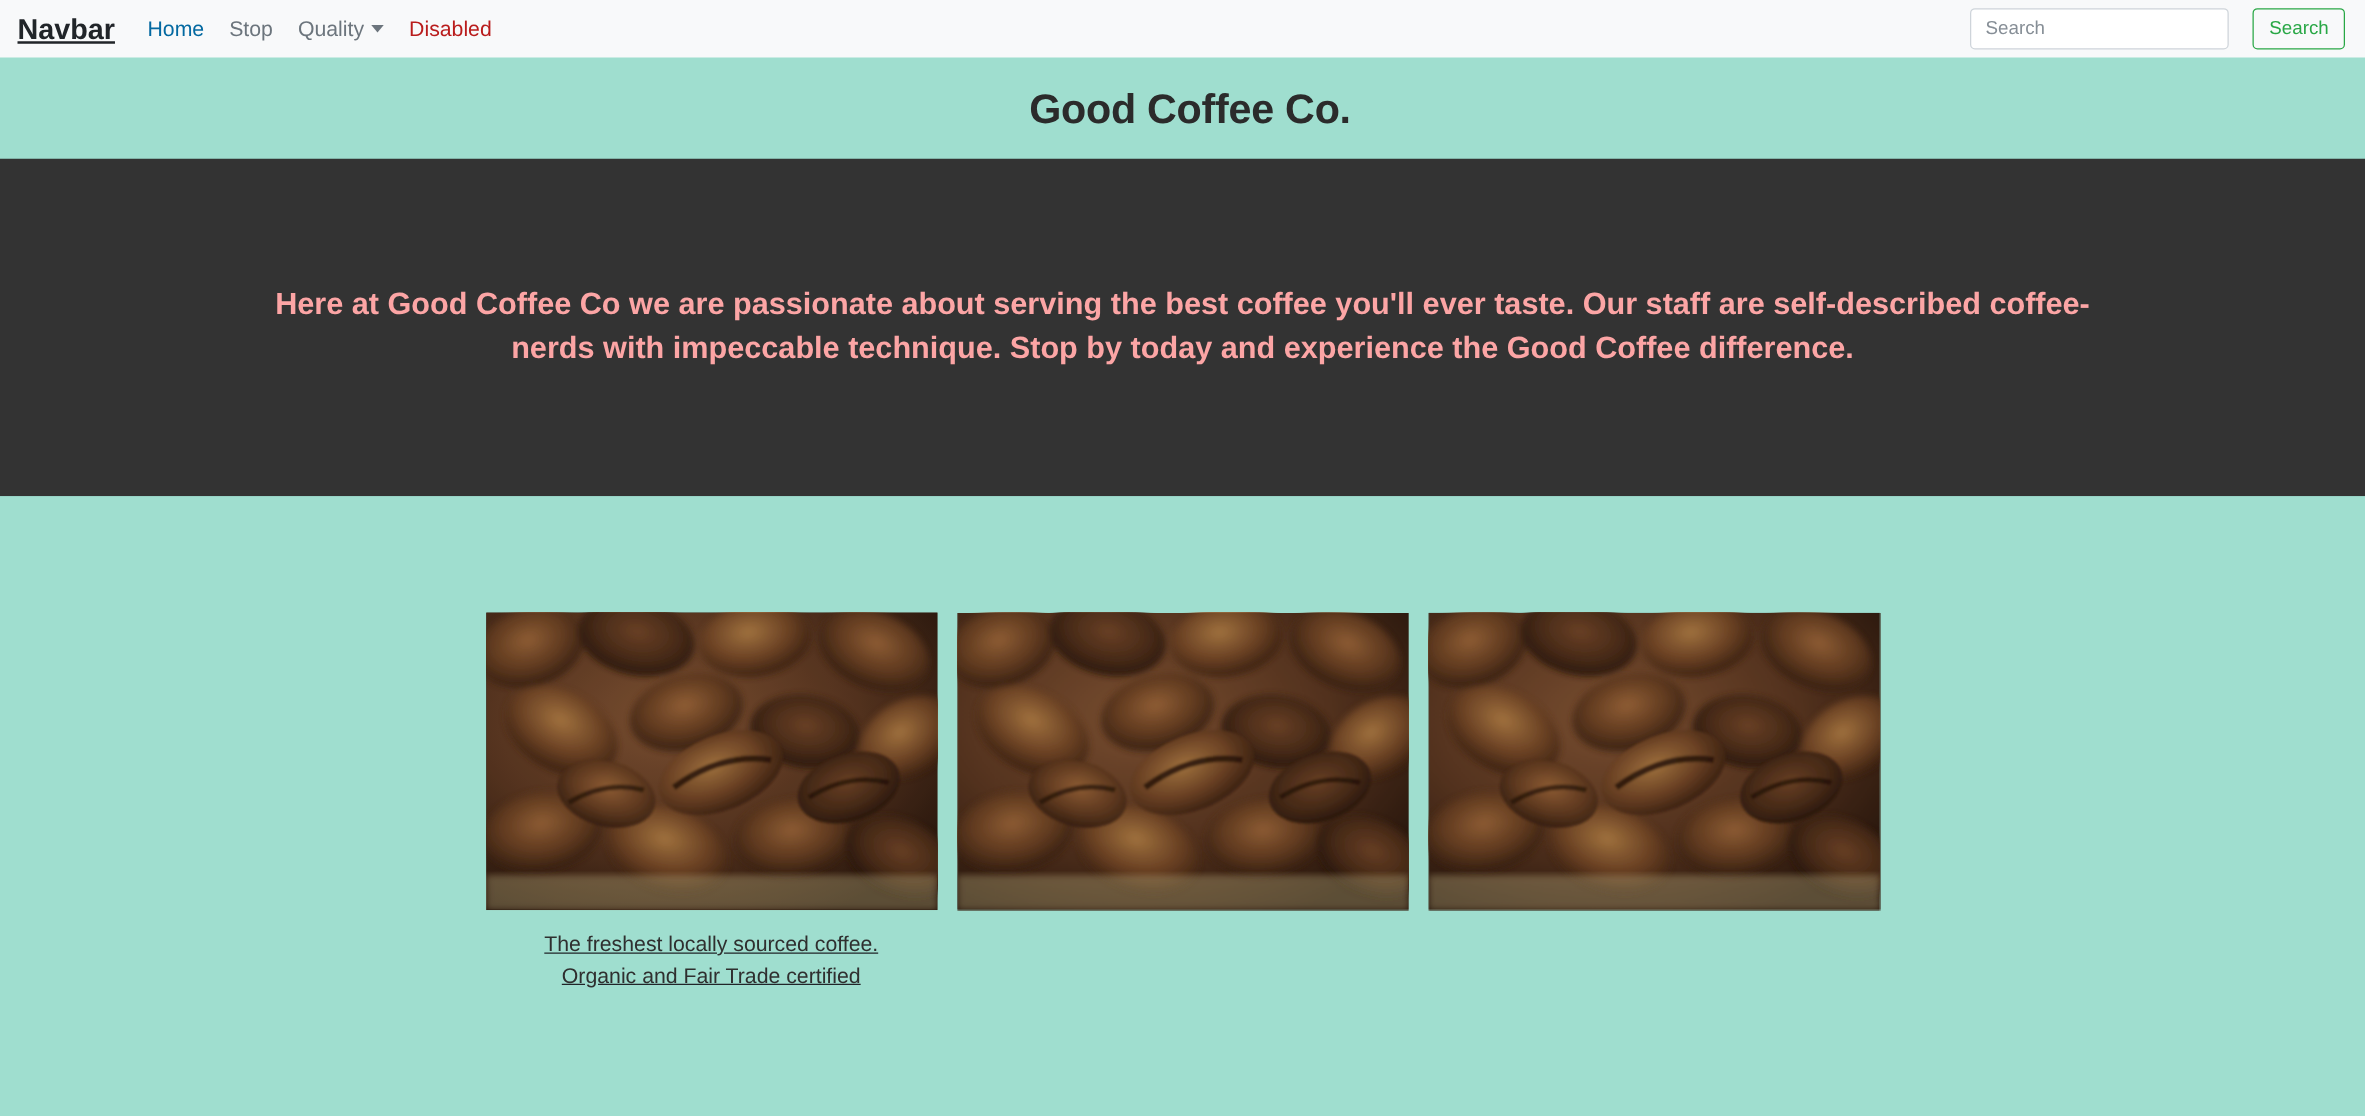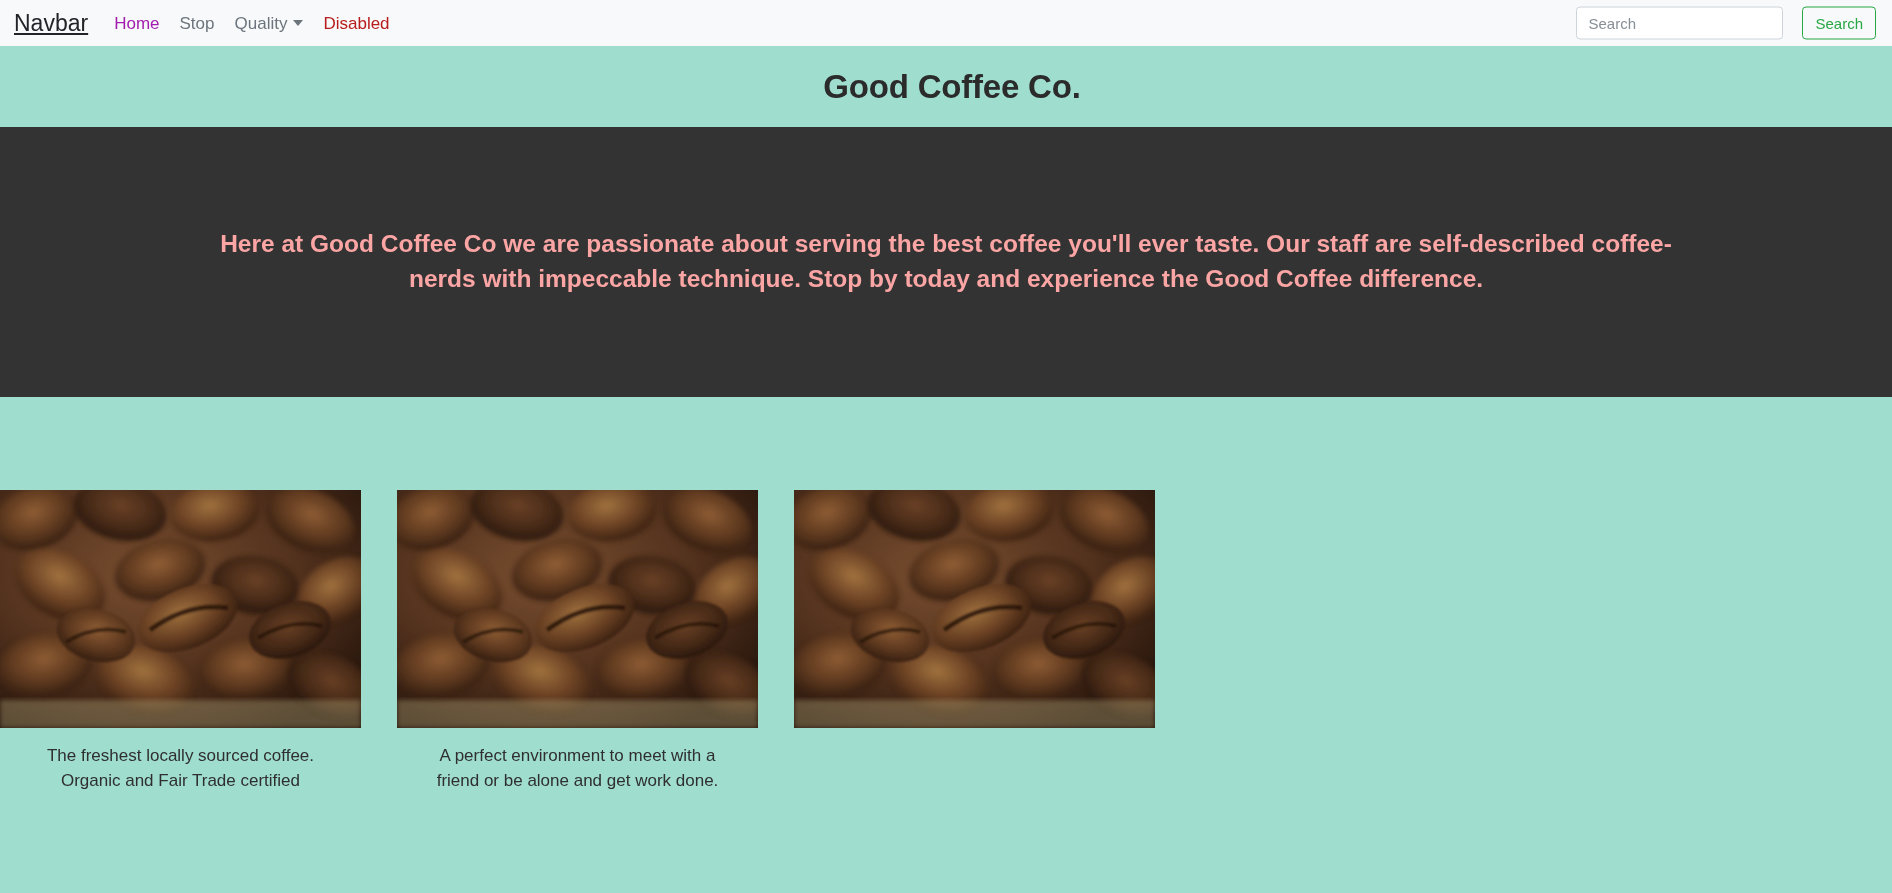--- a/index.html
+++ b/index.html
@@ -27,21 +27,21 @@
     padding: 0 16px 0 14px;
     position: relative;
   }
 
   .navbar-brand {
     font-size: 23px;
     color: #212529;
     line-height: 1;
     margin-right: 16px;
     white-space: nowrap;
-    font-weight: 400;
+    font-weight: 700;
   }
 
   .nav-list {
     display: flex;
     align-items: center;
     list-style: none;
     gap: 0;
   }
 
   .nav-item { display: flex; align-items: center; }
@@ -49,21 +49,21 @@
   .nav-link {
     font-size: 17px;
     color: #6c757d;
     text-decoration: none;
     padding: 0 10px;
     white-space: nowrap;
     line-height: 1;
     display: inline-flex;
     align-items: center;
   }
-  .nav-link.active { color: #a21caf; }
+  .nav-link.active { color: #0369a1; }
   .nav-link.disabled { color: #b91c1c; }
 
   .caret {
     display: inline-block;
     margin-left: 6px;
     width: 0; height: 0;
     border-left: 5px solid transparent;
     border-right: 5px solid transparent;
     border-top: 6px solid #6c757d;
   }
@@ -145,22 +145,23 @@
 
   
   .cards-section {
     background: #9fdecf;
     height: 496px;
     padding-top: 93px;
   }
 
   .cards-row {
     display: flex;
-    justify-content: flex-start;
-    gap: 36px;
+    justify-content: center;
+    gap: 16px;
+    text-decoration: underline;
   }
 
   .card {
     width: 361px;
     display: flex;
     flex-direction: column;
     align-items: center;
   }
 
   .card-photo {
@@ -309,22 +310,20 @@
             <path d="M150 140 Q188 112 228 118" stroke="#24130a" stroke-width="5" fill="none" opacity="0.85"></path>
             <ellipse cx="96" cy="145" rx="40" ry="26" fill="url(#bg1)" transform="rotate(15 96 145)"></ellipse>
             <path d="M66 152 Q96 134 126 142" stroke="#1d0f07" stroke-width="4" fill="none" opacity="0.7"></path>
             <ellipse cx="290" cy="140" rx="42" ry="27" fill="url(#bg3)" transform="rotate(-18 290 140)"></ellipse>
             <path d="M258 148 Q290 128 322 136" stroke="#1d0f07" stroke-width="4" fill="none" opacity="0.7"></path>
           </g>
           <rect width="361" height="238" fill="#1a0e07" opacity="0.16"></rect>
           <rect width="361" height="28" y="210" fill="#d9cf9a" opacity="0.30" filter="url(#sb1)"></rect>
         </svg>
       </div>
-      <div class="card-caption">A perfect environment to meet with a
-friend or be alone and get work done.</div>
     </div>
 
     <div class="card">
       <div class="card-photo">
         <svg viewBox="0 0 361 238" preserveAspectRatio="none" aria-hidden="true">
           <rect width="361" height="238" fill="url(#bn1)"></rect>
           <g filter="url(#sb1)" opacity="0.95">
             <ellipse cx="35" cy="28" rx="44" ry="31" fill="url(#bg1)" transform="rotate(-18 35 28)"></ellipse>
             <ellipse cx="120" cy="20" rx="47" ry="30" fill="url(#bg3)" transform="rotate(12 120 20)"></ellipse>
             <ellipse cx="215" cy="22" rx="45" ry="29" fill="url(#bg2)" transform="rotate(-8 215 22)"></ellipse>

